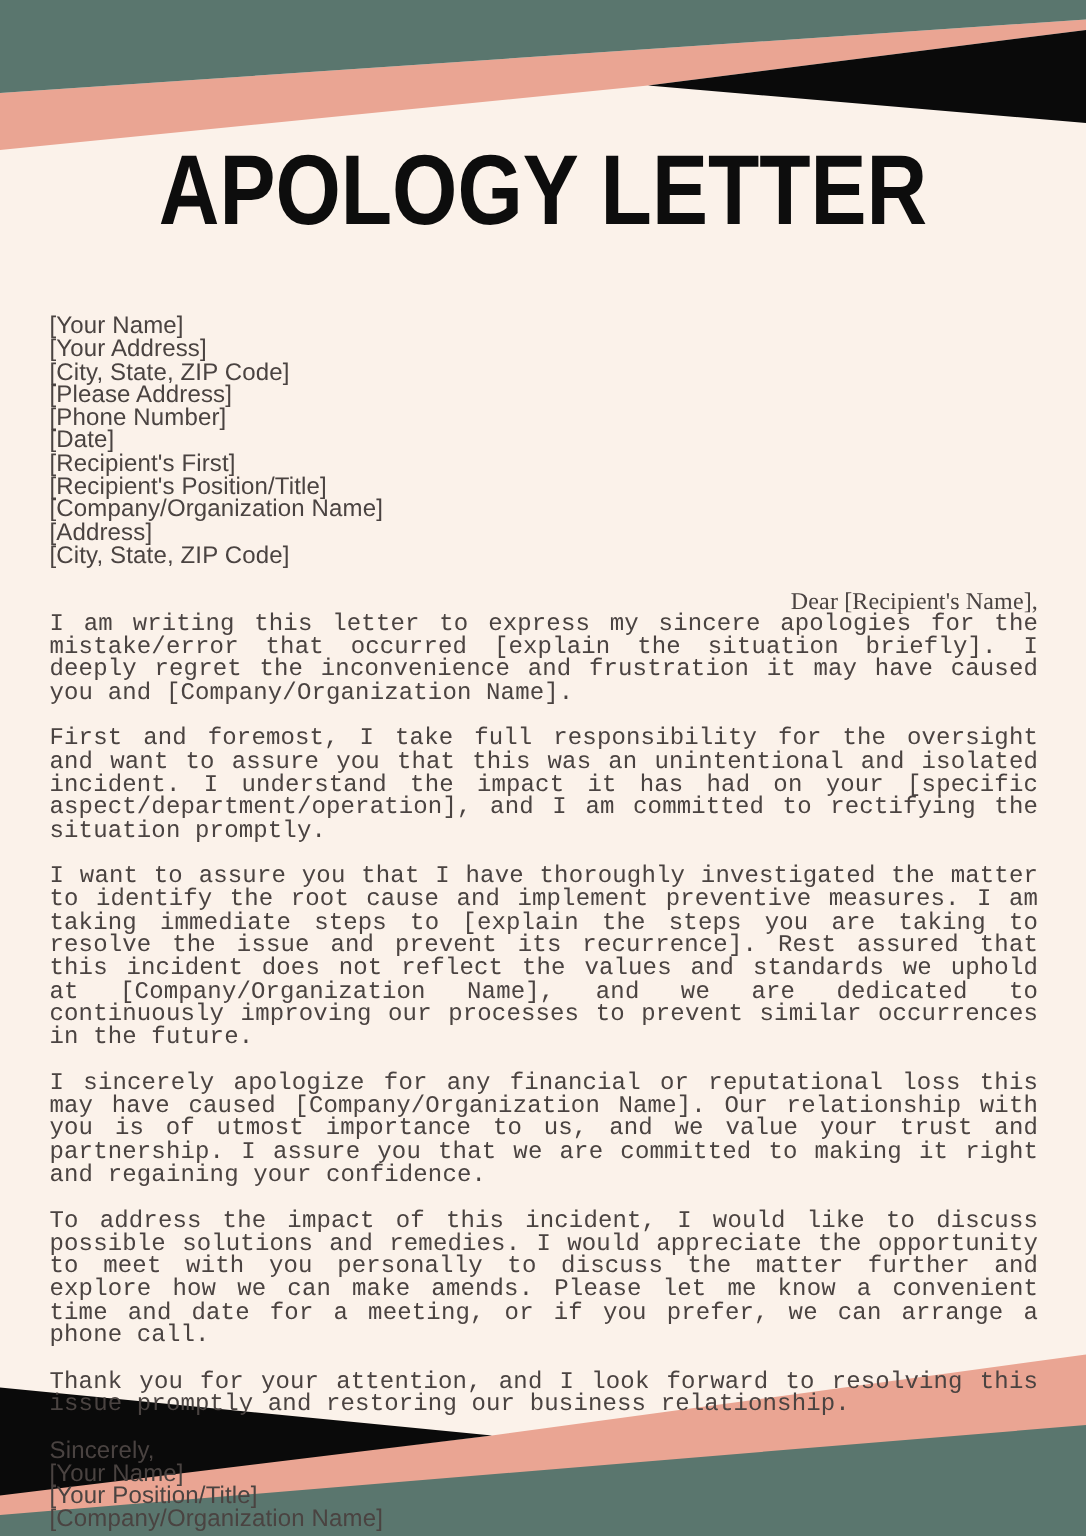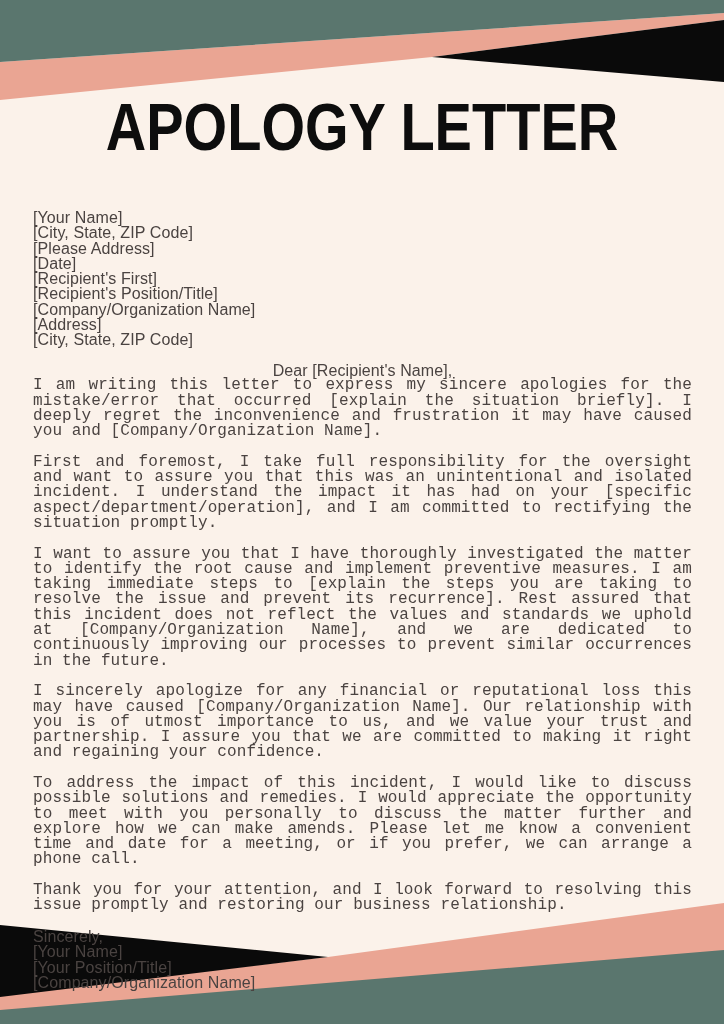--- a/index.html
+++ b/index.html
@@ -36,21 +36,21 @@
     left: 33px;
     width: 659px;
     font-size: 16px;
     line-height: 15.3px;
     letter-spacing: 0.1px;
     color: #4a4341;
   }
   .addr-line, .sig-line { text-align: left; }
   .block { margin-top: 15.3px; }
   .para { text-align: justify; font-family: Liberation Mono, monospace; }
-  .salutation { text-align: center; }
+  .salutation { text-align: right; font-family: Liberation Serif, serif; }
 </style>
 </head>
 <body>
 
 <svg class="deco-svg" viewBox="0 0 724 1024" preserveAspectRatio="none">
 
   <polygon points="0,62 724,13 724,20 432,57 0,100" fill="#eaa593"></polygon>
   <polygon points="432,57 724,20 724,82" fill="#0a0a0a"></polygon>
   <polygon points="0,0 724,0 724,13 0,62" fill="#5a766e"></polygon>
 
@@ -58,22 +58,24 @@
   <polygon points="0,925 328,957 0,997" fill="#0a0a0a"></polygon>
   <polygon points="0,1010 724,950 724,1024 0,1024" fill="#5a766e"></polygon>
 </svg>
 
 <h1 class="page-title">APOLOGY LETTER</h1>
 
 <div class="letter">
 
   <div>
     <div class="addr-line">[Your Name]</div>
+    <div class="addr-line">[Your Address]</div>
     <div class="addr-line">[City, State, ZIP Code]</div>
     <div class="addr-line">[Please Address]</div>
+    <div class="addr-line">[Phone Number]</div>
     <div class="addr-line">[Date]</div>
     <div class="addr-line">[Recipient's First]</div>
     <div class="addr-line">[Recipient's Position/Title]</div>
     <div class="addr-line">[Company/Organization Name]</div>
     <div class="addr-line">[Address]</div>
     <div class="addr-line">[City, State, ZIP Code]</div>
   </div>
 
   <div class="block">
     <div class="salutation">Dear [Recipient's Name],</div>

